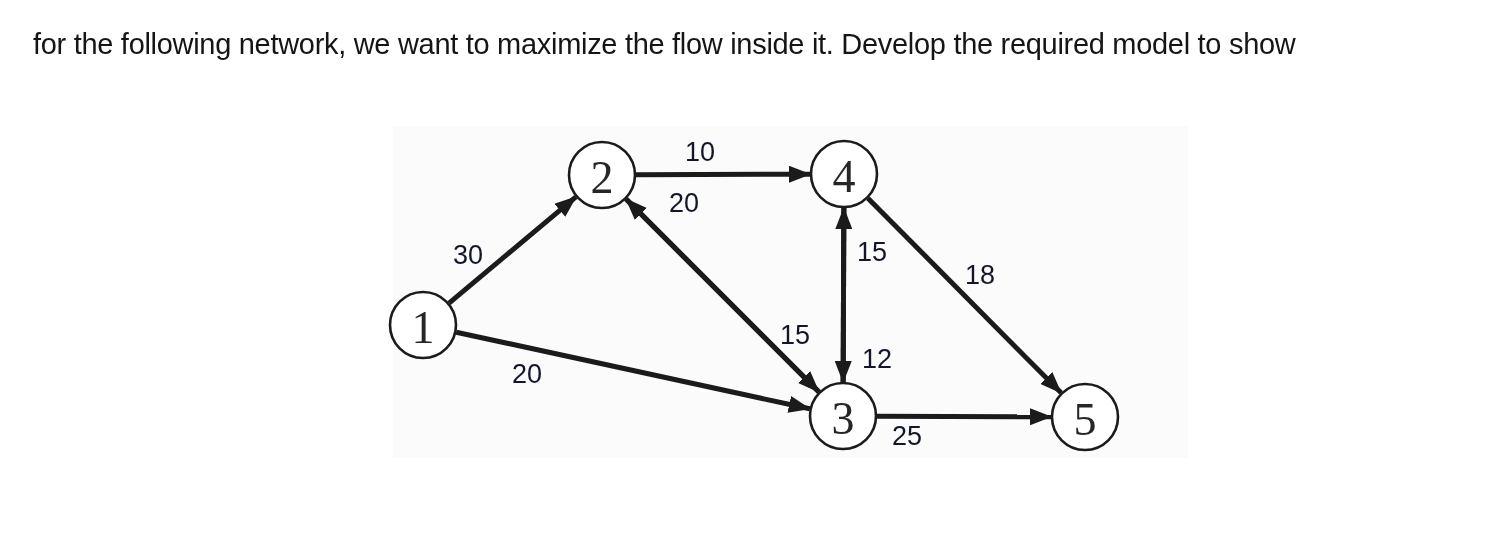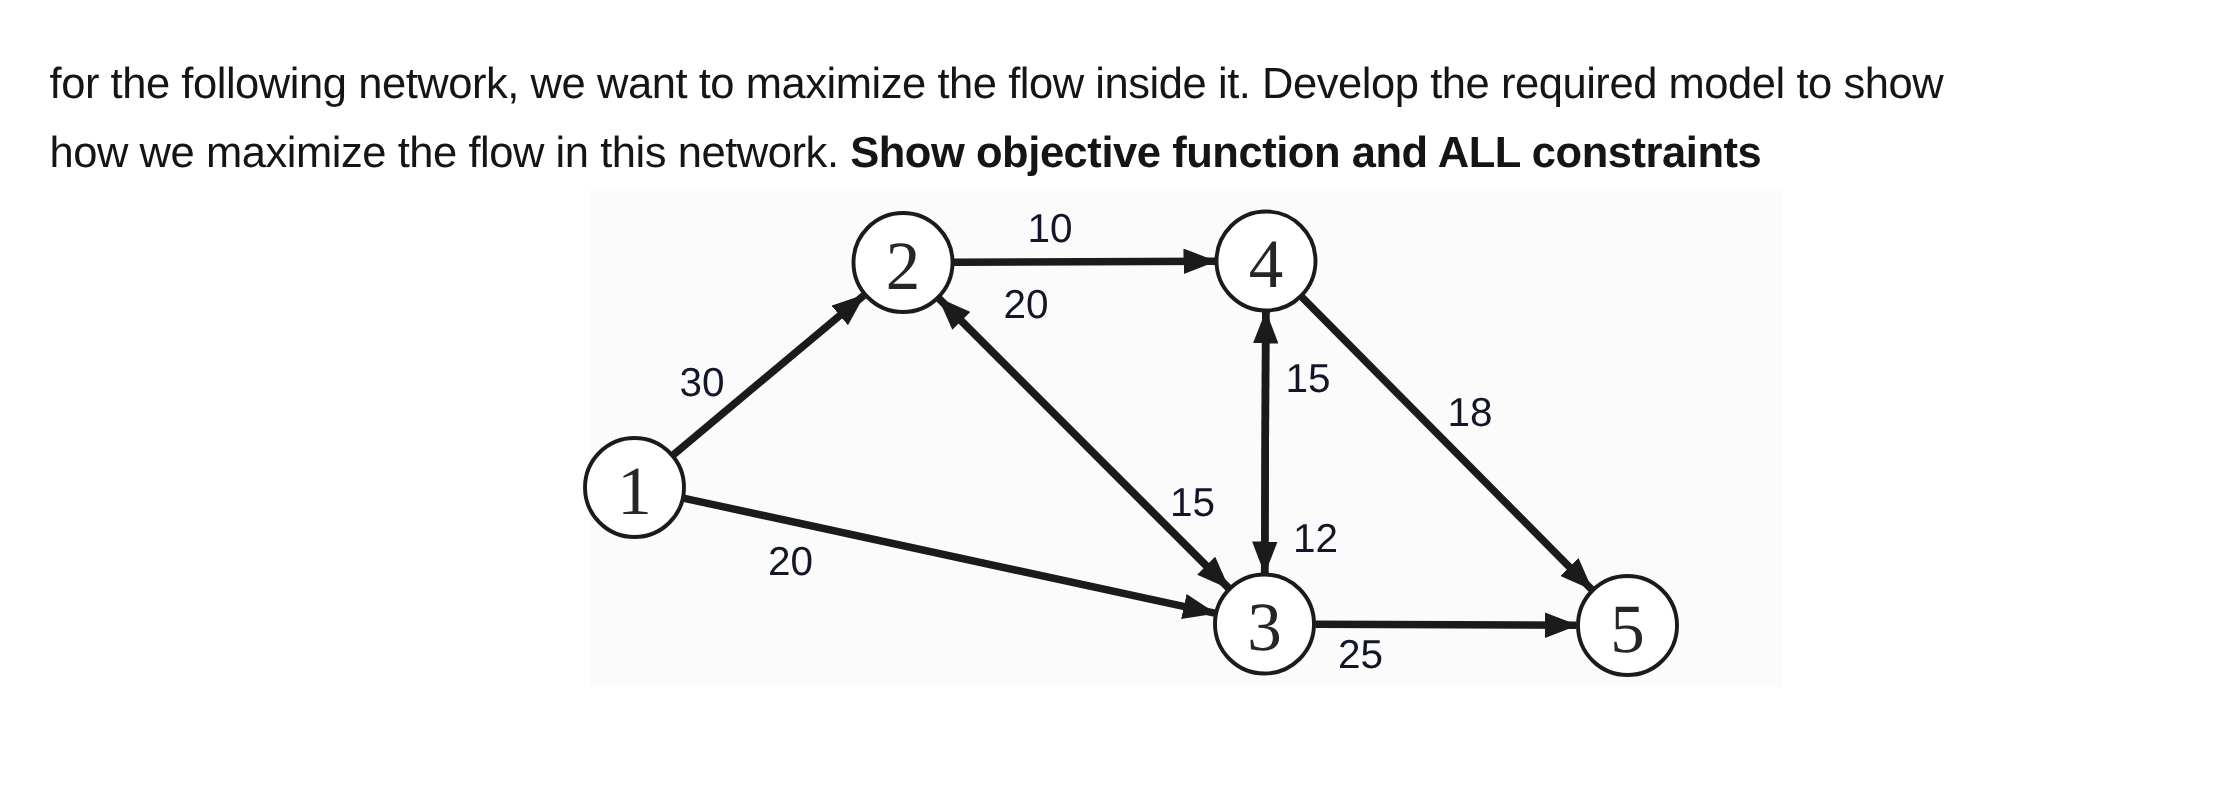--- a/index.html
+++ b/index.html
@@ -16,21 +16,20 @@
   }
   .statement {
     position: absolute;
     left: 33px;
     top: 21px;
     font-size: 29px;
     line-height: 46px;
     letter-spacing: -0.3px;
     color: #151515;
     white-space: nowrap;
-    margin-top: 12px;
   }
   .statement .bold {
     font-weight: 700;
   }
   .diagram-svg {
     position: absolute;
     left: 0;
     top: 0;
   }
   .edge-line {
@@ -51,23 +50,20 @@
     font-size: 27px;
     text-anchor: middle;
   }
 </style>
 </head>
 <body>
 
 <div class="statement">
   <div>
     <span>for the following network, we want to maximize the flow inside it. Develop the required model to show</span>
-  </div>
-  <div>
-    <span>how we maximize the flow in this network. </span><span class="bold">Show objective function and ALL constraints</span>
   </div>
 </div>
 
 <svg class="diagram-svg" width="1493" height="538" viewBox="0 0 1493 538" xmlns="http://www.w3.org/2000/svg">
   <defs>
     <marker id="arrow" markerUnits="userSpaceOnUse" markerWidth="23" markerHeight="17" refX="21" refY="8.5" orient="auto">
       <path d="M0,0 L22,8.5 L0,17 Z" fill="#1b1b1b"></path>
     </marker>
   </defs>
   <rect x="393" y="126" width="795" height="332" fill="#fbfbfb"></rect>

